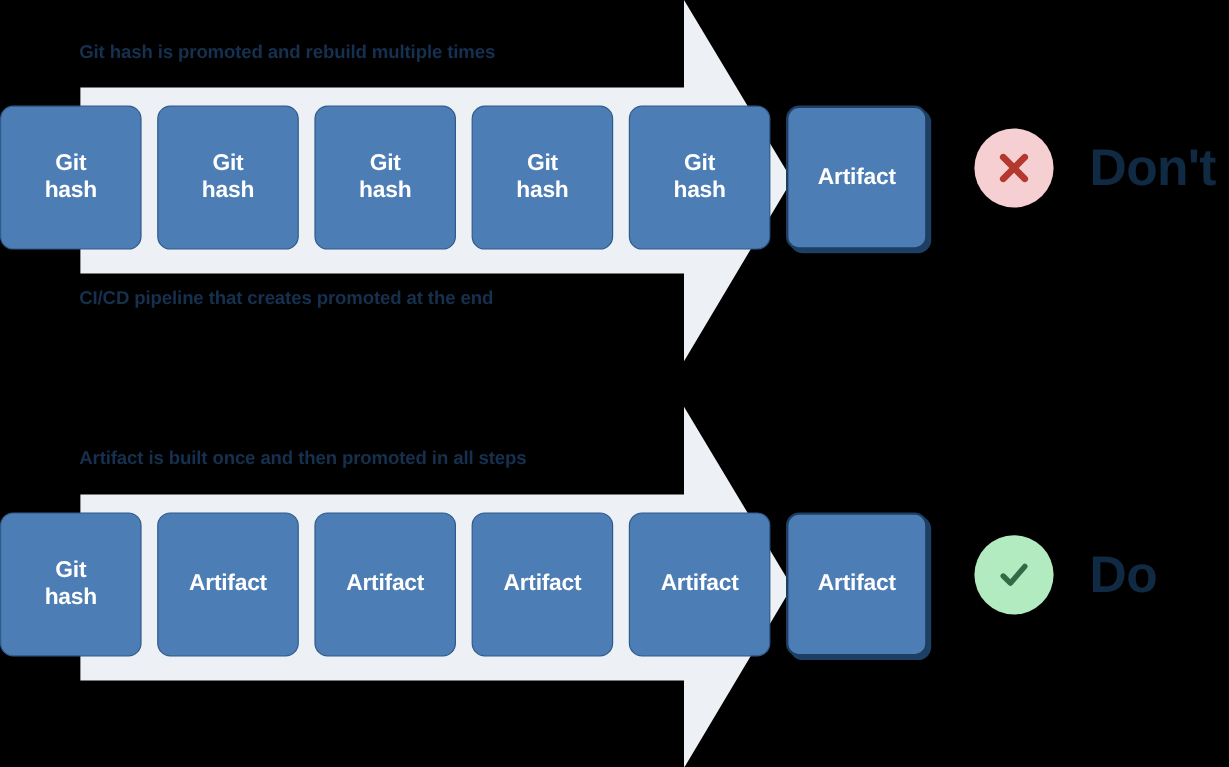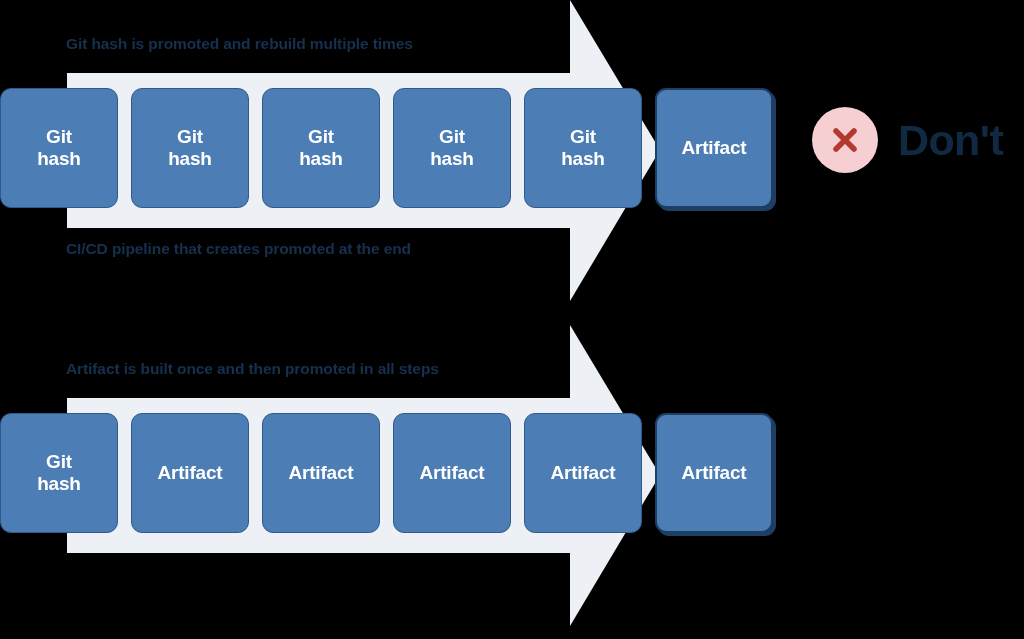--- a/index.html
+++ b/index.html
@@ -21,21 +21,21 @@
     height: 639px;
     background: #000000;
   }
 
   .row {
     position: absolute;
     left: 0;
     width: 1024px;
   }
   .row-dont { top: 0px;   height: 320px; }
-  .row-do   { top: 325px; height: 300px; }
+  .row-do   { top: 339px; height: 300px; }
 
   
   .arrow-svg {
     position: absolute;
     left: 0;
     top: 0;
     width: 1024px;
     height: 320px;
     display: block;
   }
@@ -87,21 +87,21 @@
     border-width: 2px;
   }
 
   
   .verdict {
     position: absolute;
     top: 107px;
     left: 812px;
     display: flex;
     align-items: center;
-    gap: 20px;
+    gap: 30px;
   }
   .verdict-badge {
     width: 66px;
     height: 66px;
     border-radius: 50%;
     display: flex;
     align-items: center;
     justify-content: center;
     flex: 0 0 auto;
   }
@@ -186,15 +186,23 @@
       </div>
       <div class="step" style="left:524px">
         <span>Artifact</span>
       </div>
       <div class="step last" style="left:655px">
         <span>Artifact</span>
       </div>
     </div>
 
 
+    <div class="verdict">
+      <div class="verdict-badge badge-do">
+        <svg width="36" height="36" viewBox="0 0 36 36" aria-hidden="true">
+          <polyline points="9,19 15,25 27,11" fill="none" stroke="#2f6b45" stroke-width="4.5" stroke-linecap="round" stroke-linejoin="round"></polyline>
+        </svg>
+      </div>
+      <div class="verdict-label">Do</div>
+    </div>
   </div>
 
 </div>
 
 </body></html>

